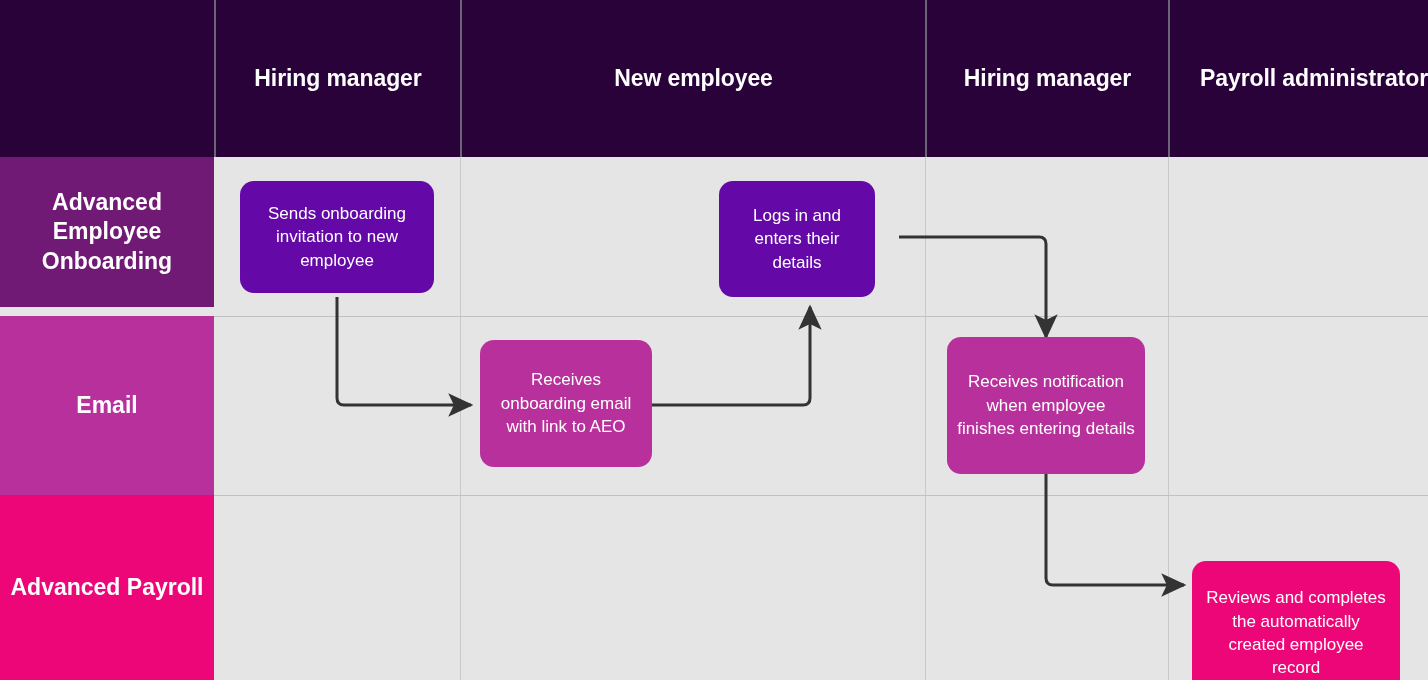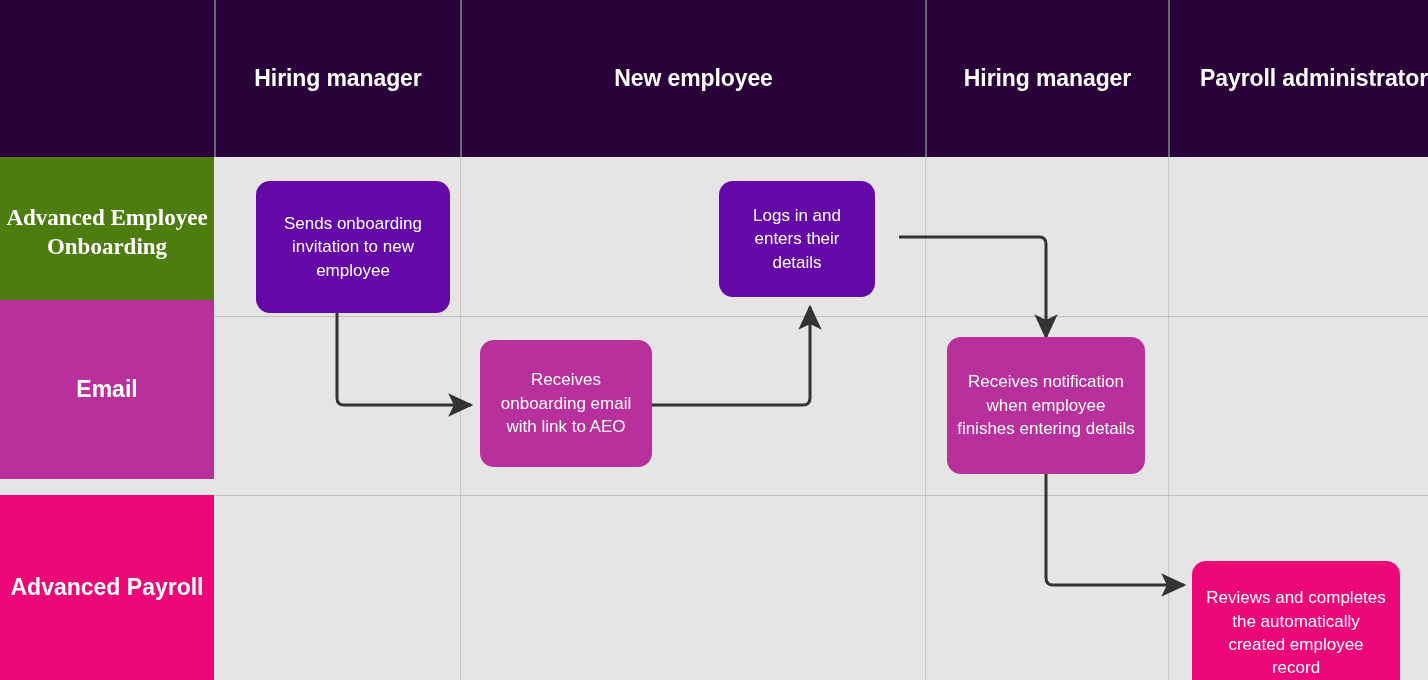--- a/index.html
+++ b/index.html
@@ -118,22 +118,22 @@
   <div class="header-cell" style="left:216px;width:244px;">Hiring manager</div>
   <div class="header-cell" style="left:462px;width:463px;">New employee</div>
   <div class="header-cell" style="left:927px;width:241px;">Hiring manager</div>
   <div class="header-cell" style="left:1170px;width:288px;">Payroll administrator</div>
 
   <div class="header-divider" style="left:214px;"></div>
   <div class="header-divider" style="left:460px;"></div>
   <div class="header-divider" style="left:925px;"></div>
   <div class="header-divider" style="left:1168px;"></div>
 
-  <div class="lane-label" style="top:157px;height:150px;background:#4d7c0f;font-family:Liberation Serif, serif;">Advanced Employee Onboarding</div>
-  <div class="lane-label" style="top:300px;height:179px;background:#b8309b;">Email</div>
+  <div class="lane-label" style="top:157px;height:150px;background:#701a75;">Advanced Employee Onboarding</div>
+  <div class="lane-label" style="top:316px;height:179px;background:#b8309b;">Email</div>
   <div class="lane-label" style="top:495px;height:185px;background:#ed0677;">Advanced Payroll</div>
 
   <div class="grid-v" style="left:460px;top:157px;height:523px;"></div>
   <div class="grid-v" style="left:925px;top:157px;height:523px;"></div>
   <div class="grid-v" style="left:1168px;top:157px;height:523px;"></div>
   <div class="grid-h" style="top:316px;"></div>
   <div class="grid-h" style="top:495px;"></div>
 
   <svg id="connectors" viewBox="0 0 1428 680" xmlns="http://www.w3.org/2000/svg">
     <defs>
@@ -144,21 +144,21 @@
 
     <path d="M337,297 L337,398 Q337,405 344,405 L471,405" fill="none" stroke="#333333" stroke-width="3" marker-end="url(#arrowhead)"></path>
 
     <path d="M652,405 L803,405 Q810,405 810,398 L810,307" fill="none" stroke="#333333" stroke-width="3" marker-end="url(#arrowhead)"></path>
 
     <path d="M899,237 L1039,237 Q1046,237 1046,244 L1046,337" fill="none" stroke="#333333" stroke-width="3" marker-end="url(#arrowhead)"></path>
 
     <path d="M1046,474 L1046,578 Q1046,585 1053,585 L1184,585" fill="none" stroke="#333333" stroke-width="3" marker-end="url(#arrowhead)"></path>
   </svg>
 
-  <div class="node node-purple" style="left:256px;top:181px;width:194px;height:132px;">Sends onboarding invitation to new employee</div>
+  <div class="node node-purple" style="left:240px;top:181px;width:194px;height:112px;">Sends onboarding invitation to new employee</div>
 
   <div class="node node-purple" style="left:719px;top:181px;width:156px;height:116px;">Logs in and enters their details</div>
 
   <div class="node node-magenta" style="left:480px;top:340px;width:172px;height:127px;">Receives onboarding email with link to AEO</div>
 
   <div class="node node-magenta" style="left:947px;top:337px;width:198px;height:137px;">Receives notification when employee finishes entering details</div>
 
   <div class="node node-pink" style="left:1192px;top:513px;width:208px;height:144px;">Reviews and completes the automatically created employee record</div>
 
 </div>

